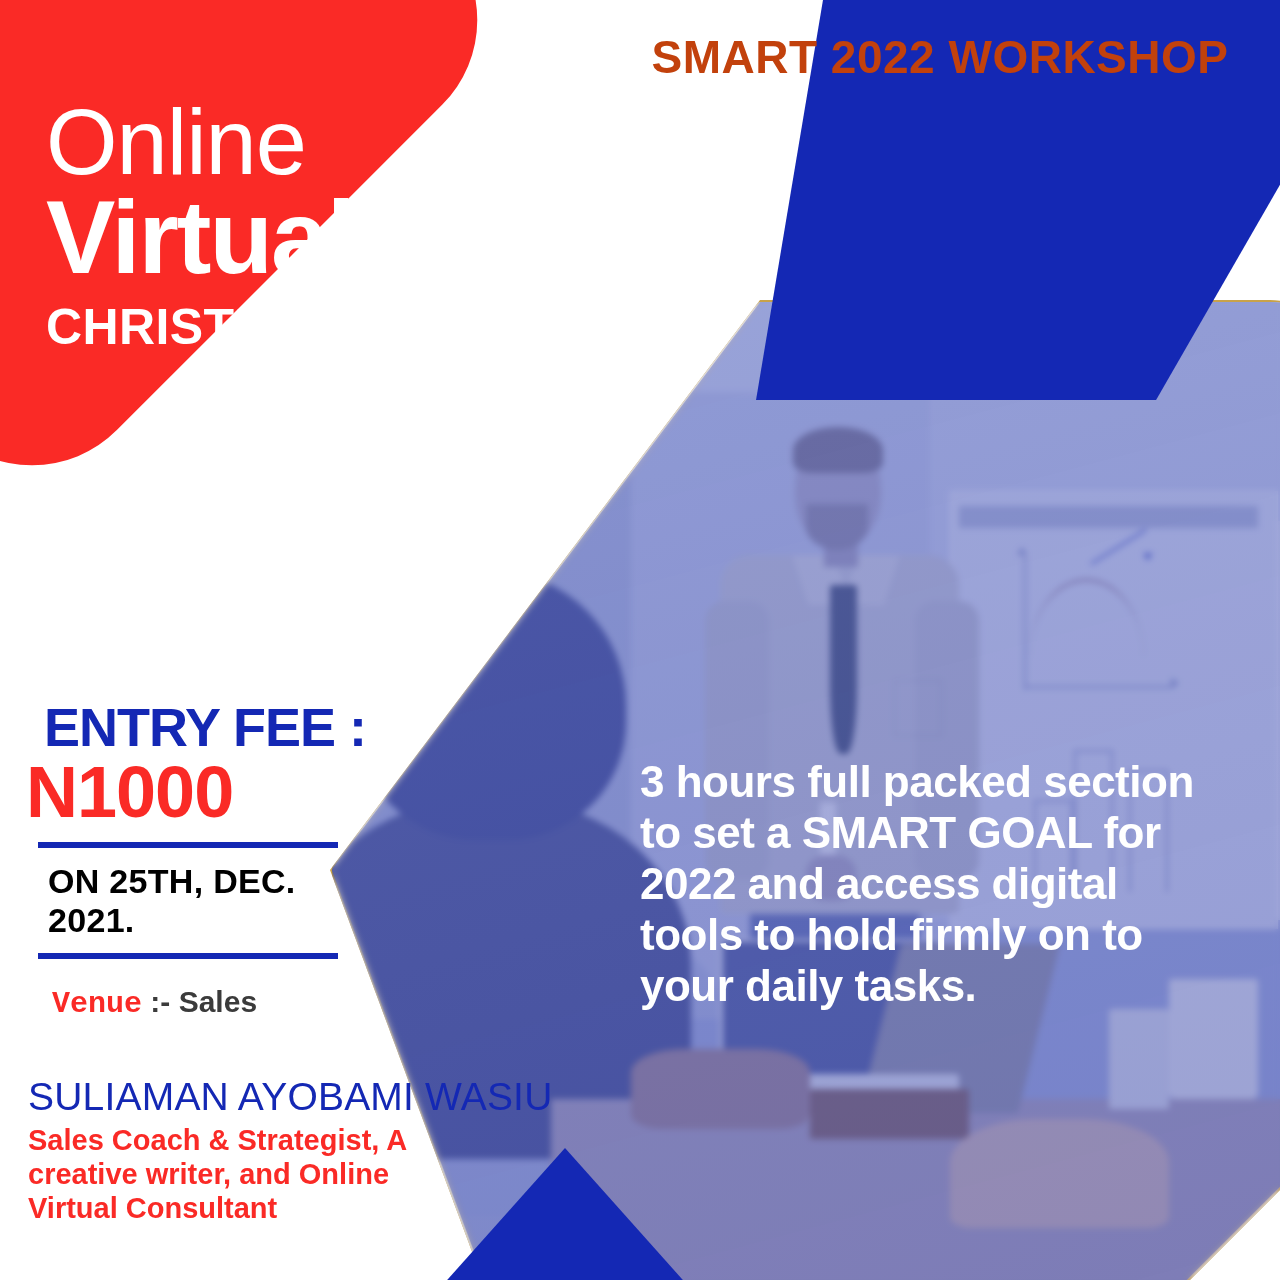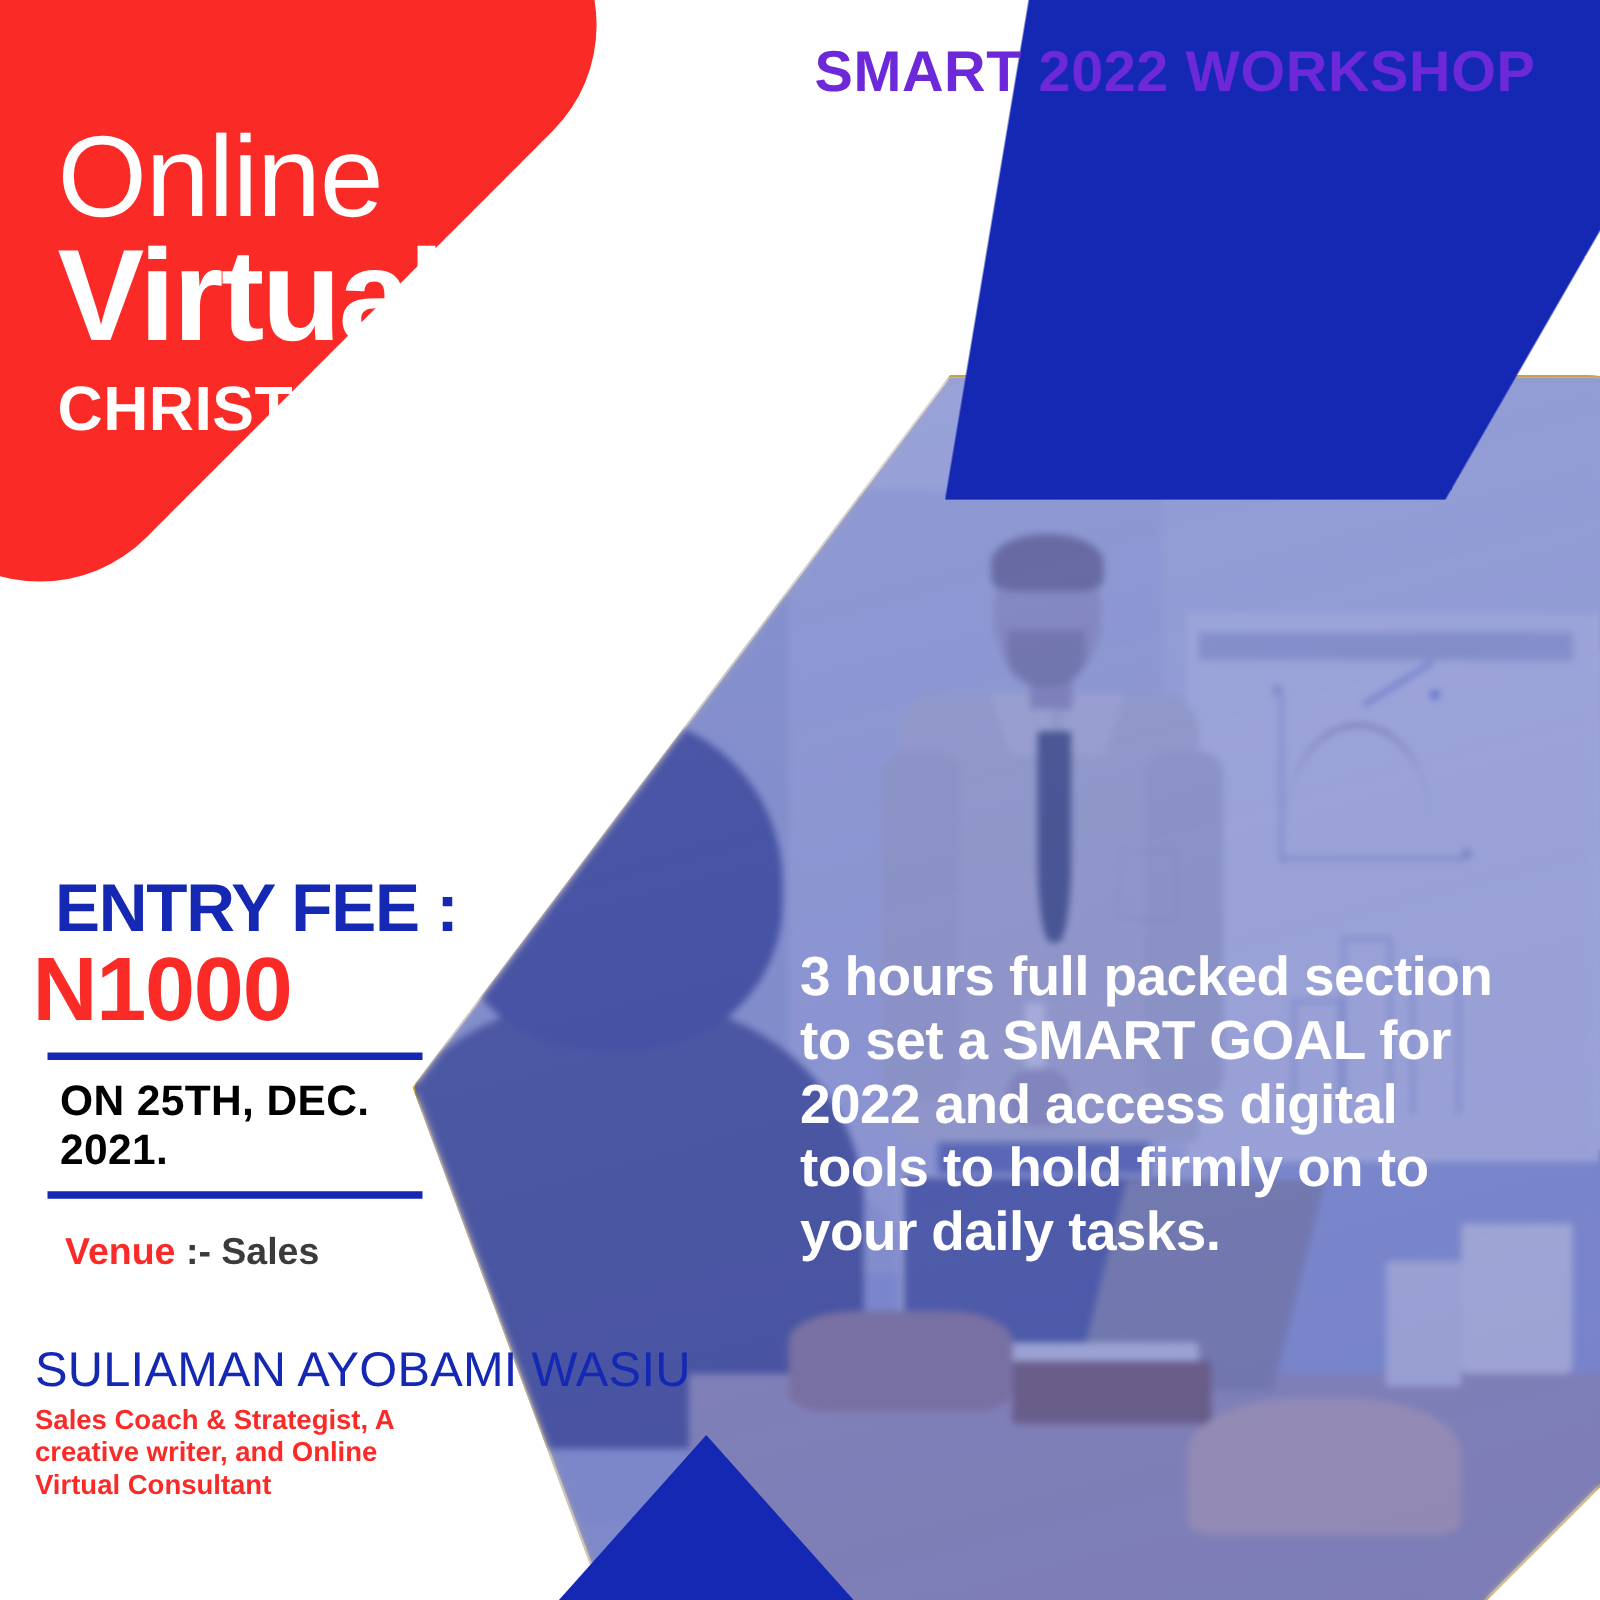--- a/index.html
+++ b/index.html
@@ -182,21 +182,21 @@
     mix-blend-mode: normal;
   }
   #photo-blur {
     position: absolute; inset: 0;
     backdrop-filter: blur(3px);
   }
 
   
   #workshop-header {
     position: absolute; left: 600px; top: 34px; width: 680px;
-    color: #6d28d9;
+    color: #c2410c;
     font-size: 46px; font-weight: 700; letter-spacing: .5px;
     text-align: center; line-height: 1;
   }
 
   #title-block {
     position: absolute; left: 22px; top: 98px; width: 580px;
     color: #ffffff;
     margin-left: 24px;
   }
   #title-line1 {
@@ -226,29 +226,29 @@
     width: 300px; margin: 13px 0 0 12px;
   }
   #event-date {
     font-size: 34px; font-weight: 700; color: #000000;
     letter-spacing: .3px; margin: 14px 0 0 22px;
   }
   #venue-line {
     font-size: 30px; font-weight: 700; margin: 26px 0 0 26px;
     color: #3b3b3b;
   }
-  #venue-label { color: var(--red, #FA2A26); }
+  #venue-label { color: var(--red, #FA2A26); font-family: Liberation Mono, monospace; }
 
   #speaker-block { position: absolute; left: 28px; top: 1075px; width: 540px; }
   #speaker-name {
     font-size: 39px; font-weight: 400; color: var(--blue, #1428B4);
     letter-spacing: .2px;
   }
   #speaker-role {
-    font-size: 22px; font-weight: 700; color: var(--red, #FA2A26);
+    font-size: 29px; font-weight: 700; color: var(--red, #FA2A26);
     line-height: 1.18; margin-top: 4px;
   }
 
   #description {
     position: absolute; left: 640px; top: 756px; width: 680px;
     color: #ffffff; font-size: 44px; font-weight: 700;
     line-height: 1.16; letter-spacing: -.5px;
     white-space: nowrap;
   }
   #description div { white-space: nowrap; }

